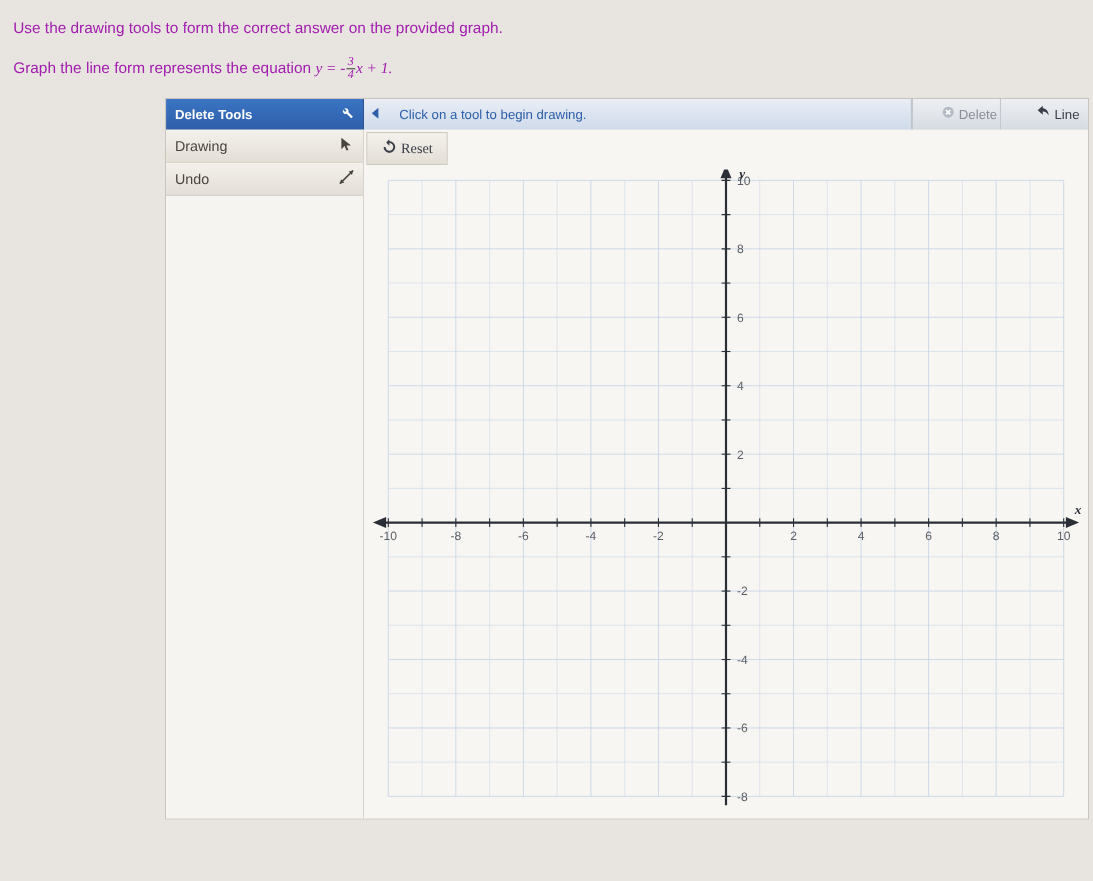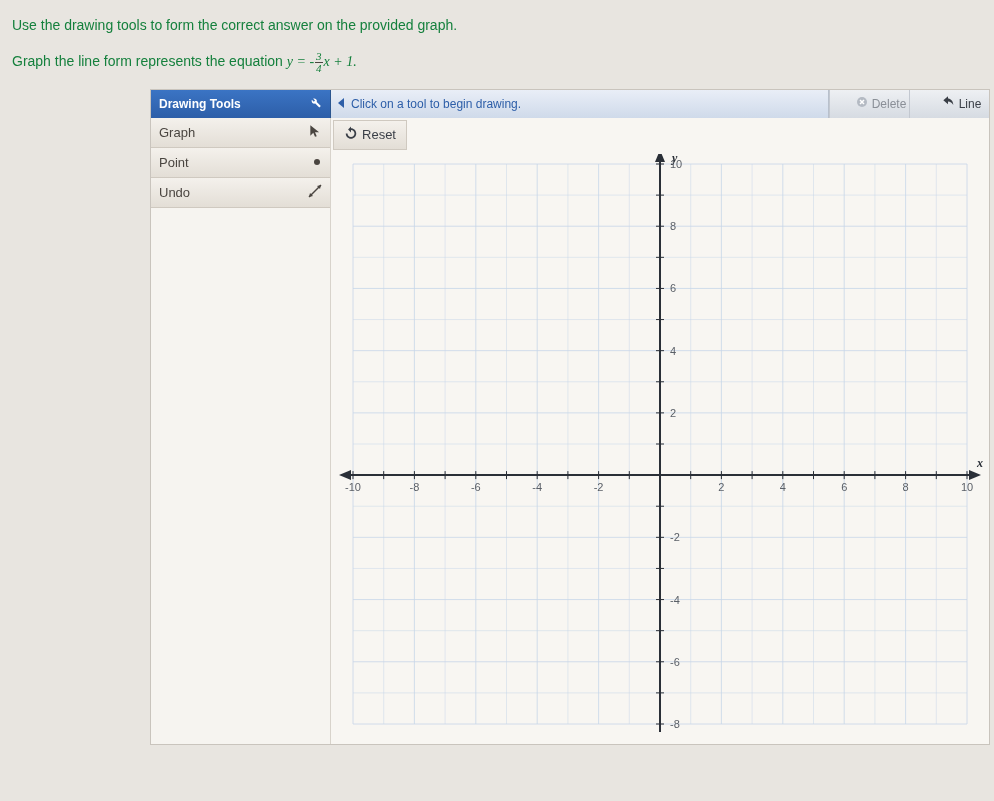--- a/index.html
+++ b/index.html
@@ -5,21 +5,21 @@
   * { box-sizing: border-box; margin: 0; padding: 0; }
   body {
     font-family: Arial, Helvetica, sans-serif;
     background: #e8e5e0;
     width: 994px;
     height: 801px;
     overflow: hidden;
     padding: 8px 12px;
   }
   .instructions {
-    color: #15803d;
+    color: #a21caf;
     font-size: 14px;
     line-height: 1.6;
     margin: 6px 0 10px 0;
   }
   .instructions p { margin-bottom: 14px; }
   .eq { font-style: italic; font-family: Georgia, serif;}
   .frac { display: inline-block; vertical-align: middle; text-align: center; font-size: 11px; line-height:1; position:relative; top:-1px; margin:0 1px;}
   .frac .num { display:block; border-bottom:1px solid #4a4540; padding:0 1px;}
   .frac .den { display:block; padding:0 1px;}
   .widget {
@@ -42,21 +42,21 @@
     font-weight: bold;
     justify-content: space-between;
     border-right:1px solid #2a558f;
   }
   .hint {
     flex: 1;
     background: linear-gradient(#e9eef7,#cfdaea);
     color: #2d5ea8;
     display:flex; align-items:center;
     padding: 0 6px;
-    gap:4px;
+    gap:16px;
     border-right:1px solid #b8c0cc;
   }
   .tb-btn {
     width: 80px;
     background: linear-gradient(#eef0f3,#d6dbe2);
     color: #8a8f97;
     display:flex; align-items:center; justify-content:center;
     gap:4px;
     border-left:1px solid #c3c8d0;
     font-size:12px;
@@ -85,21 +85,21 @@
     flex:1;
     background:#f8f6f2;
     padding: 0 0 10px 0;
   }
   .reset-row { height:34px; display:flex; }
   .reset-btn {
     width:74px; height:30px; margin:2px;
     background: linear-gradient(#f4f1ec,#e3ded6);
     border:1px solid #cfc9c0;
     display:flex; align-items:center; justify-content:center; gap:4px;
-    color:#3a3f47; font-size:13px; cursor:pointer;
+    color:#3a3f47; font-size:13px; cursor:pointer;font-family:Liberation Serif, serif;
   }
   .graph-wrap { padding: 2px 0 0 4px; }
   svg.graph { display:block; }
   .tick-lbl { font: 11px Arial; fill:#5a5f67; }
   .axis-lbl { font: italic bold 12px Georgia; fill:#2a2f37;}
 </style>
 </head>
 <body>
 
 <div class="instructions">
@@ -108,21 +108,21 @@
     <span>Graph the line form represents the equation </span>
     <span class="eq">
       <span>y</span><span> = </span><span>-</span><span class="frac"><span class="num">3</span><span class="den">4</span></span><span>x</span><span> + 1.</span>
     </span>
   </p>
 </div>
 
 <div class="widget">
   <div class="toolbar">
     <div class="dt-header">
-      <span>Drawing Tools</span>
+      <span>Delete Tools</span>
       <span>
         <svg width="14" height="14" viewBox="0 0 24 24">
             <path fill="#fff" d="M22 19l-7-7c.6-1.6.2-3.5-1.1-4.8-1.4-1.4-3.5-1.7-5.2-1l3.3 3.3-2.1 2.1L6.6 8.3c-.7 1.7-.4 3.8 1 5.2 1.3 1.3 3.2 1.7 4.8 1.1l7 7 2.6-2.6z"></path>
           </svg>
       </span>
     </div>
     <div class="hint">
       <span>
         <svg width="10" height="10" viewBox="0 0 10 10">
             <path fill="#2d5ea8" d="M7 0 L1 5 L7 10 Z"></path>
@@ -145,32 +145,24 @@
             <path fill="#3a3f47" d="M12 4V0L4 7l8 7V9c4 0 7 2 9 6 0-7-5-11-9-11z"></path>
           </svg>
       </span>
       <span>Line</span>
     </div>
   </div>
 
   <div class="body">
     <div class="sidebar">
       <div class="tool">
-        <span>Graph</span>
+        <span>Drawing</span>
         <span>
           <svg width="14" height="14" viewBox="0 0 24 24">
               <path fill="#4a4540" d="M4 2l0 18 5-5 3 7 3-1-3-7 7 0z"></path>
-            </svg>
-        </span>
-      </div>
-      <div class="tool">
-        <span>Point</span>
-        <span>
-          <svg width="10" height="10">
-              <circle cx="5" cy="5" r="3" fill="#4a4540"></circle>
             </svg>
         </span>
       </div>
       <div class="tool">
         <span>Undo</span>
         <span>
           <svg width="14" height="14" viewBox="0 0 14 14">
               <line x1="1" y1="13" x2="13" y2="1" stroke="#4a4540" stroke-width="1.5"></line>
               <polygon points="13,1 9,2 12,5" fill="#4a4540"></polygon>
               <polygon points="1,13 5,12 2,9" fill="#4a4540"></polygon>

